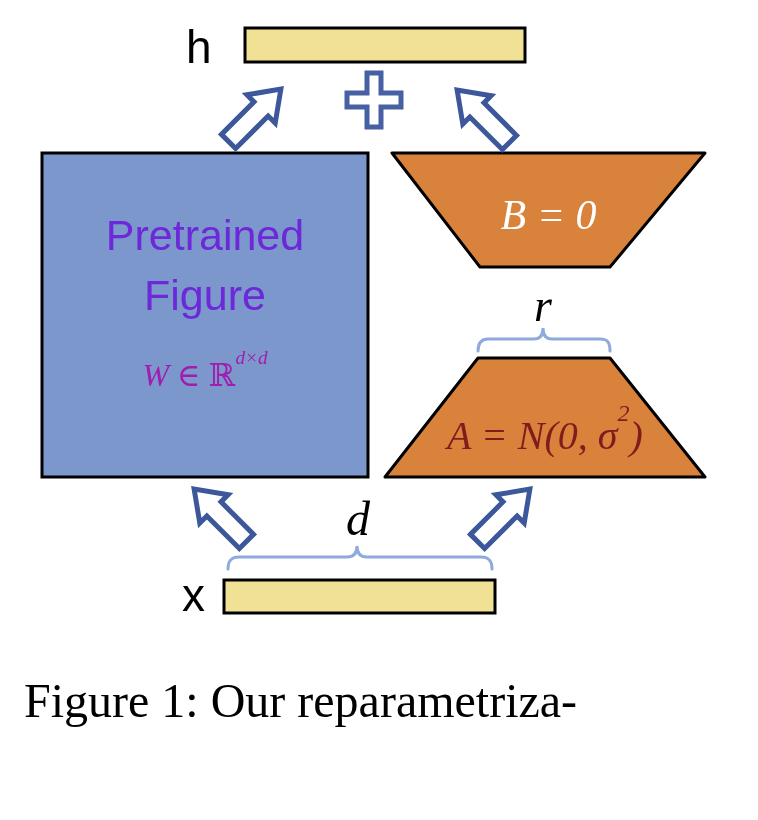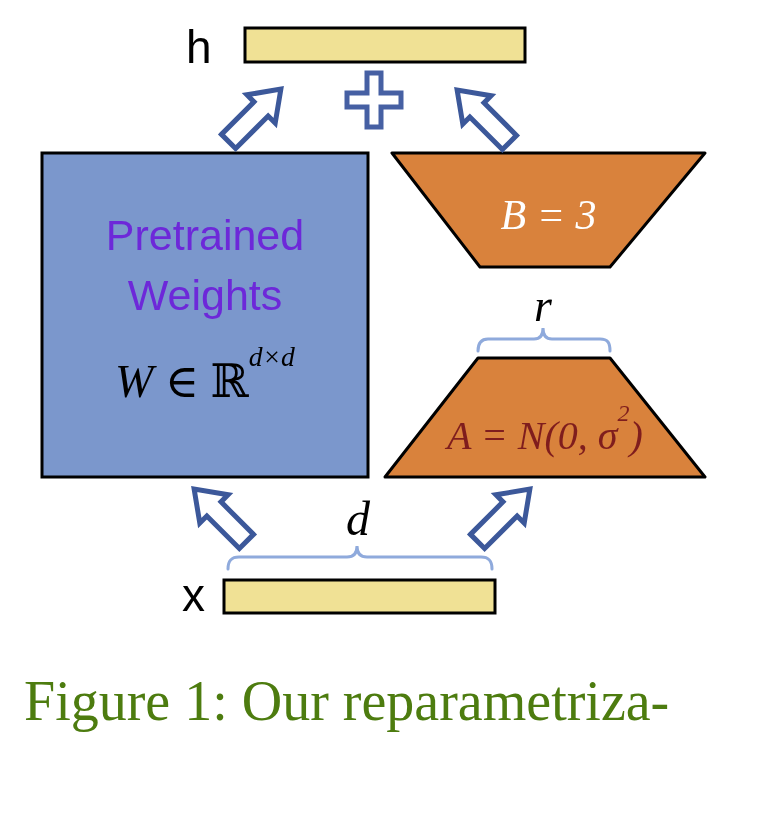--- a/index.html
+++ b/index.html
@@ -28,21 +28,21 @@
 
   .box-text {
     left:42px; top:153px; width:326px; height:324px;
     display:flex; flex-direction:column; align-items:center;
     justify-content:flex-start; text-align:center; color:#fff;
   }
   .box-title {
     margin-top:52px; font-size:43px; line-height:60px; color:#6d28d9;
   }
   .box-formula {
-    margin-top:34px; font-size:46px; color:#000000;
+    margin-top:34px; font-size:32px; color:#a21caf;
   }
 
   .b-formula {
     left:412px; top:194px; width:273px; text-align:center;
     font-size:42px; color:#fff;
   }
   .a-formula {
     left:385px; top:416px; width:320px; text-align:center;
     font-size:40px; color:#7f1d1d;
   }
@@ -53,21 +53,21 @@
   .d-label {
     left:308px; top:495px; width:100px; text-align:center;
     font-size:48px; color:#000;
   }
   .h-label { left:186px; top:24px; }
   .x-label { left:182px; top:572px; }
 
   .caption {
     left:24px; top:670px; width:716px;
     font-family:"Liberation Serif","DejaVu Serif",serif;
-    font-size:56px; line-height:62px; color:#4d7c0f;
+    font-size:48px; line-height:62px; color:#000000;
   }
   .caption .mathvar {
     font-style:italic;
     font-family:"Liberation Serif","DejaVu Serif",serif;
   }
 </style>
 </head>
 <body>
 
 <div id="page">
@@ -110,28 +110,28 @@
     </g>
   </svg>
 
   <div class="abs sans-label h-label">h</div>
 
   <div class="abs sans-label x-label">x</div>
 
   <div class="abs box-text">
     <div class="box-title">
       <div>Pretrained</div>
-      <div>Weights</div>
+      <div>Figure</div>
     </div>
     <div class="box-formula math">
       <span>W</span><span class="up"> ∈ ℝ</span><sup class="exp">d×d</sup>
     </div>
   </div>
 
-  <div class="abs math b-formula">B = 3</div>
+  <div class="abs math b-formula">B = 0</div>
 
   <div class="abs math a-formula">
     <span>A = N(0, σ</span><sup class="exp">2</sup><span>)</span>
   </div>
 
   <div class="abs math r-label">r</div>
 
   <div class="abs math d-label">d</div>
 
   <div class="abs caption">

